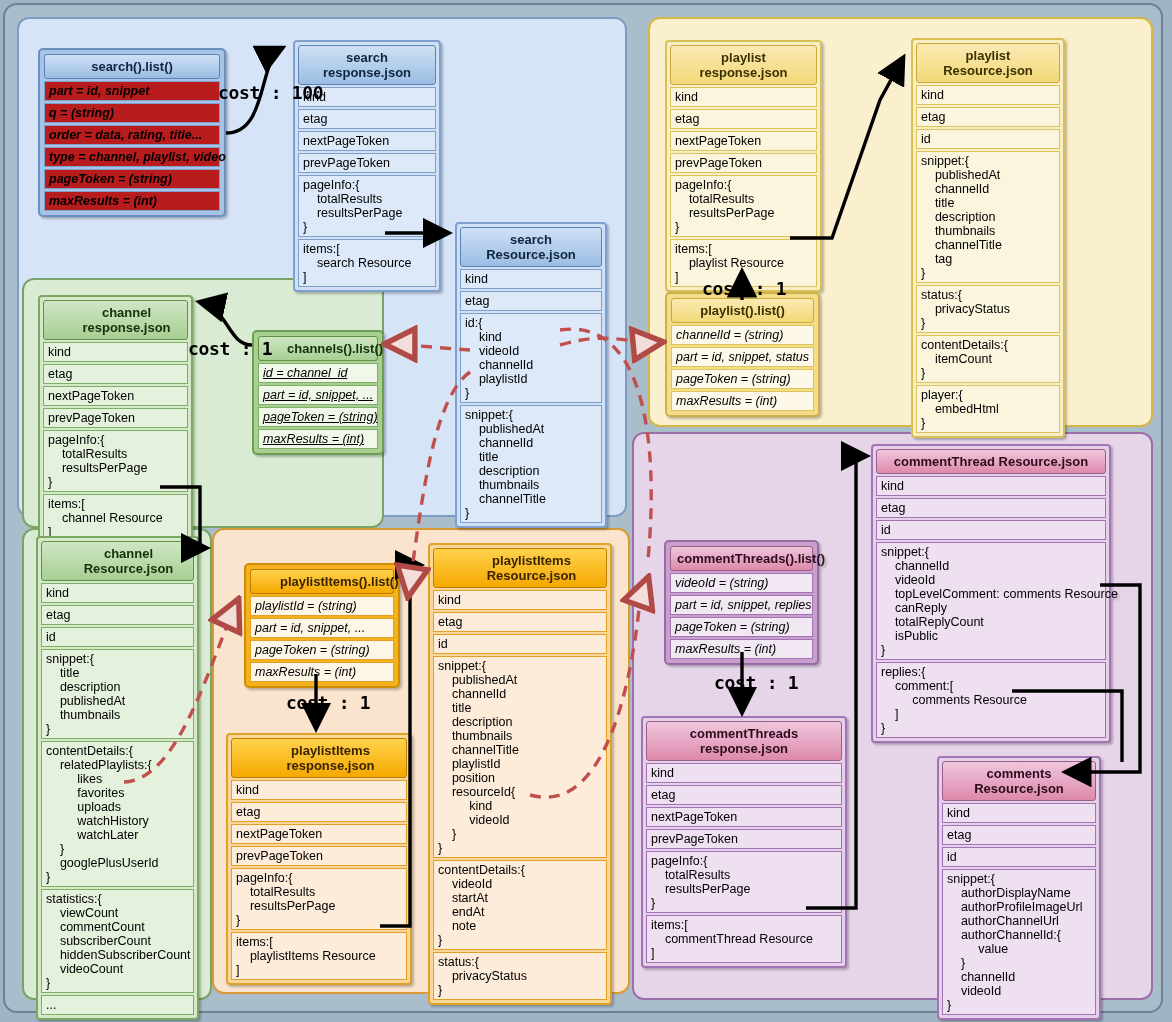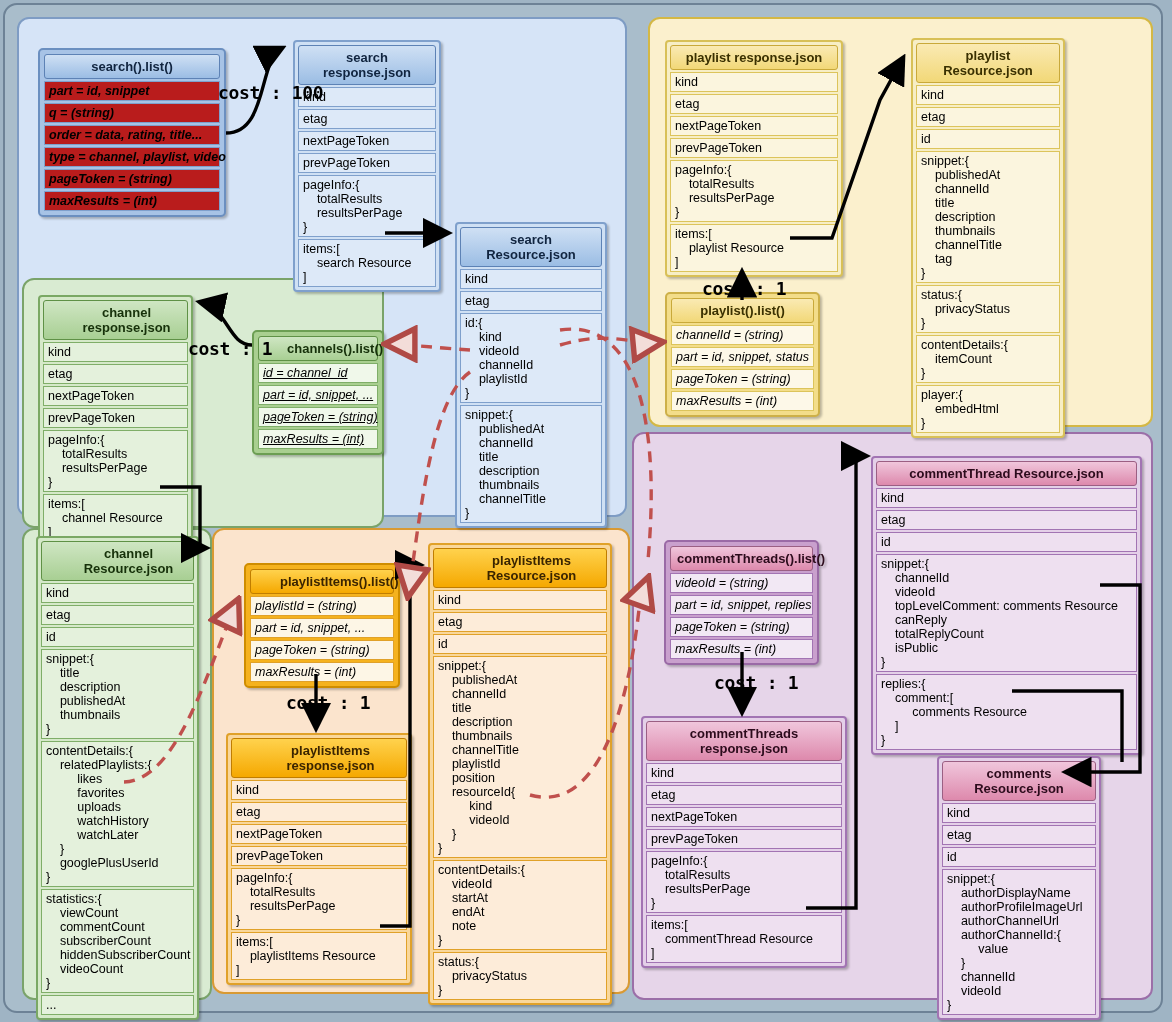--- a/index.html
+++ b/index.html
@@ -274,21 +274,21 @@
     startAt
     endAt
     note
 }</div>
         <div class="row">status:{
     privacyStatus
 }</div>
       </div>
   </div>
 
-  <div class="box doc yellow res shadow" style="left:665px; top:40px; width:178px;">
+  <div class="box doc yellow res shadow" style="left:665px; top:40px; width:157px;">
     <div class="hdr">playlist response.json</div>
     <div class="rows">
         <div class="row">kind</div>
         <div class="row">etag</div>
         <div class="row">nextPageToken</div>
         <div class="row">prevPageToken</div>
         <div class="row">pageInfo:{
     totalResults
     resultsPerPage
 }</div>
@@ -355,21 +355,21 @@
         <div class="row">pageInfo:{
     totalResults
     resultsPerPage
 }</div>
         <div class="row">items:[
     commentThread Resource
 ]</div>
       </div>
   </div>
 
-  <div class="box doc purple res shadow" style="left:871px; top:456px; width:271px;">
+  <div class="box doc purple res shadow" style="left:871px; top:444px; width:240px;">
     <div class="hdr">commentThread Resource.json</div>
     <div class="rows">
         <div class="row">kind</div>
         <div class="row">etag</div>
         <div class="row">id</div>
         <div class="row">snippet:{
     channelId
     videoId
     topLevelComment: comments Resource
     canReply

